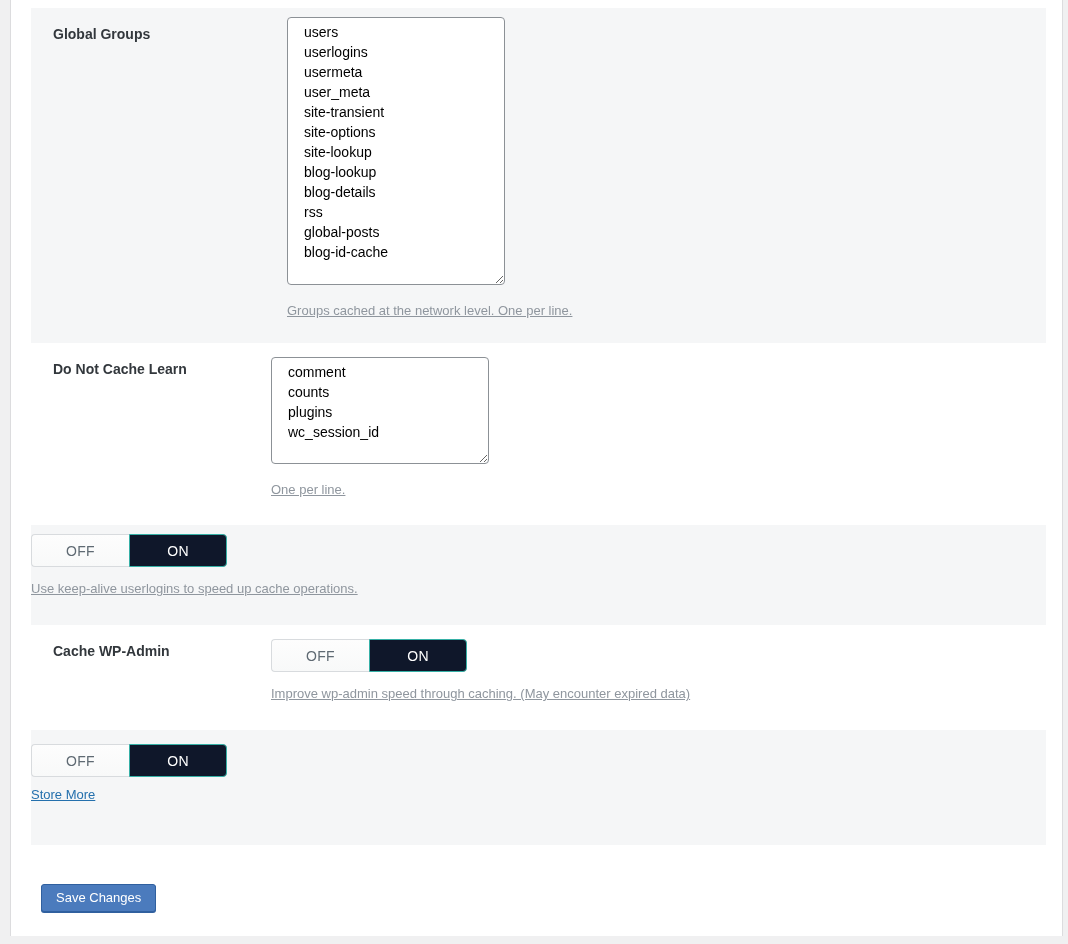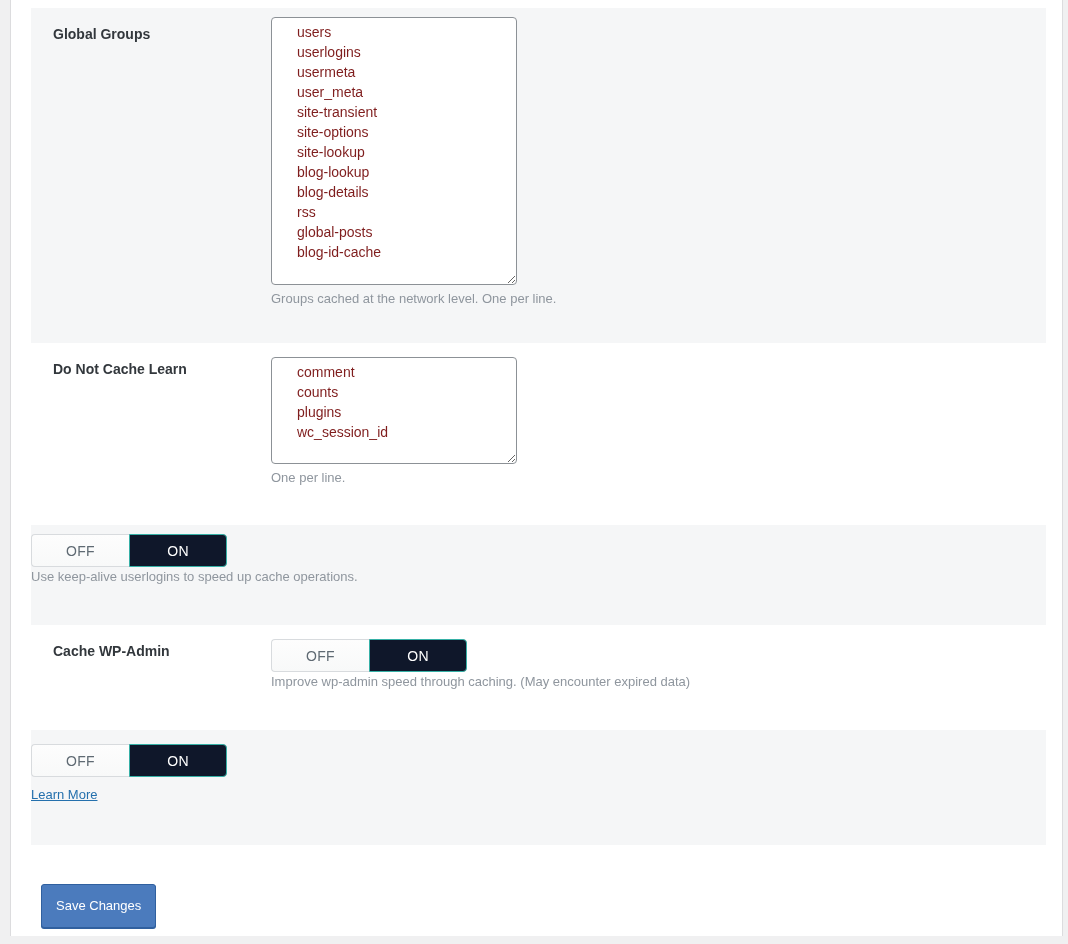--- a/index.html
+++ b/index.html
@@ -14,57 +14,59 @@
     width: 1053px;
     min-height: 936px;
     background: #ffffff;
     border-left: 1px solid #dcdcde;
     border-right: 1px solid #dcdcde;
     padding: 8px 16px 0 20px;
   }
   
   .row { display: flex; width: 100%; }
   .row.stripe { background: #f5f6f7; }
-  .row-global   { min-height: 335px; }
+  .row-global   { min-height: 335px; gap: 16px; }
   .row-dnc      { min-height: 182px; }
   .row-pc       { min-height: 100px; }
   .row-cwa      { min-height: 105px; }
   .row-st       { min-height: 115px; }
   .th {
     width: 240px; flex: 0 0 240px;
     padding: 17px 10px 10px 22px;
   }
   .th .setting-label {
     font-size: 14px; font-weight: 700;
     color: #32373c; line-height: 1.3;
   }
   .td { flex: 1; padding: 10px 10px 10px 0; }
   .row-global .td, .row-pc .td { padding-top: 9px; }
   .row-dnc .td, .row-cwa .td, .row-st .td { padding-top: 14px; }
 
   textarea.ls-textarea {
-    width: 246px;
+    width: 218px;
     border: 1px solid #8c9196;
     border-radius: 4px;
     background: #ffffff;
-    color: #7f1d1d;
+    color: #000000;
     font-family: "Liberation Sans", sans-serif;
     font-size: 14px;
     line-height: 20px;
-    padding: 4px 25px;
+    padding: 4px 16px;
     resize: both;
     outline: none;
   }
   .ta-tall  { height: 268px; }
   .ta-short { height: 107px; }
 
   .desc {
+    margin-top: 12px;
     font-size: 13px;
     color: #8f969e;
     line-height: 1.5;
+    text-decoration: underline;
   }
   .desc .code-badge {
     font-family: "Liberation Mono", monospace;
     font-size: 12px;
     background: #dde4ee;
     color: #4f565c;
     padding: 2px 6px;
     border-radius: 3px;
   }
   .learn-more-wrap { margin-top: 8px; }
@@ -97,21 +99,21 @@
     border: 1px solid #36b0a6;
     border-radius: 0 4px 4px 0;
     color: #ffffff;
     letter-spacing: 0.3px;
   }
 
   
   .submit-area { padding: 39px 0 0 10px; }
   button.button-primary {
     display: inline-block;
-    height: 44px;
+    height: 28px;
     padding: 0 14px 1px;
     background: #4b7bbd;
     border: 1px solid #30609f;
     border-radius: 3px;
     box-shadow: 0 1px 0 #30609f;
     color: #ffffff;
     font-family: "Liberation Sans", sans-serif;
     font-size: 13px;
     cursor: pointer;
   }
@@ -178,21 +180,21 @@
     </div>
   </div>
 
   <div class="row stripe row-st">
     <div class="td">
       <div class="toggle">
         <button class="toggle-off">OFF</button>
         <button class="toggle-on">ON</button>
       </div>
       <p class="learn-more-wrap">
-        <a class="learn-more">Learn More</a>
+        <a class="learn-more">Store More</a>
       </p>
     </div>
   </div>
 
   <div class="submit-area">
     <button class="button-primary">Save Changes</button>
   </div>
 
 </div>
 

